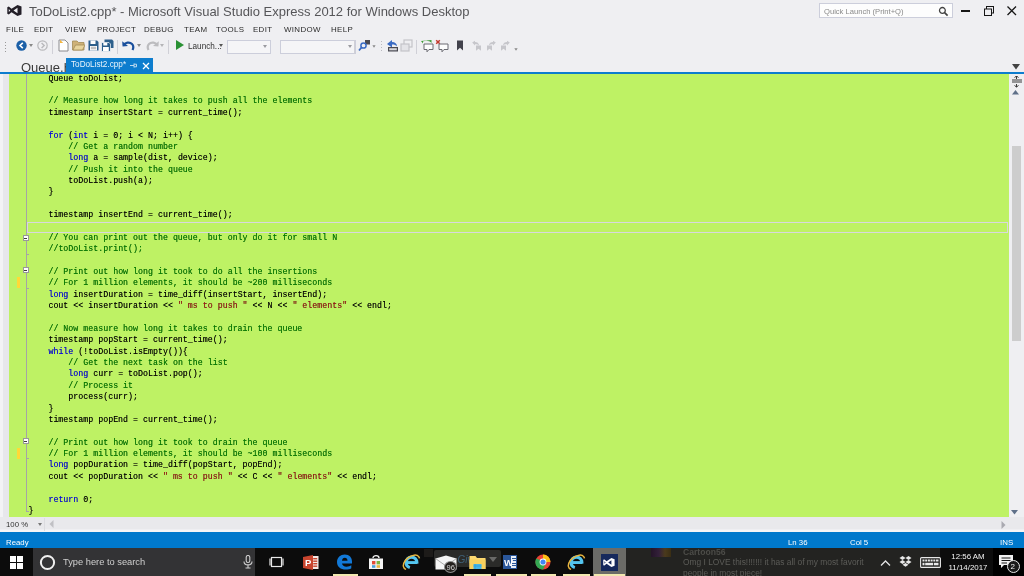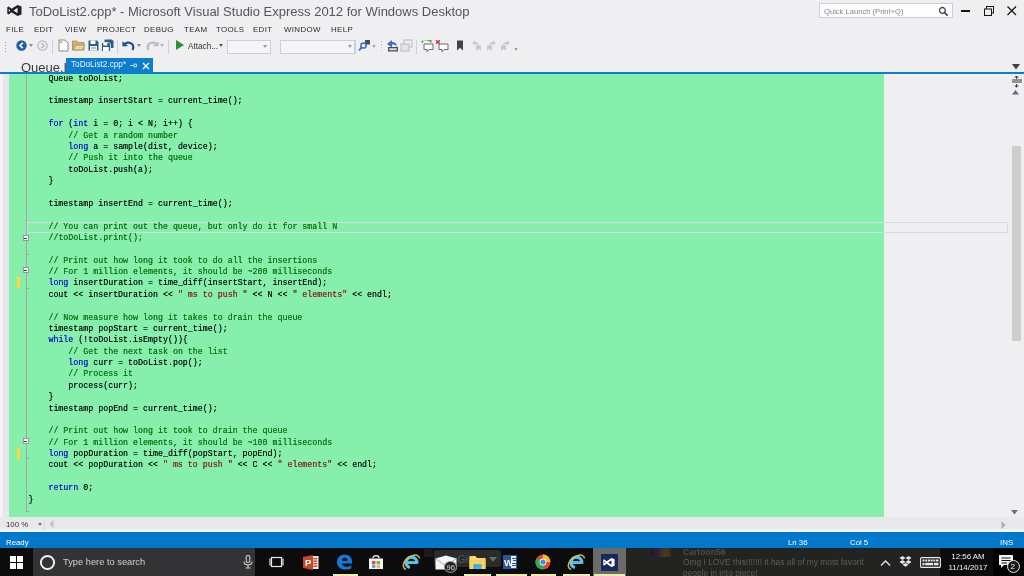--- a/index.html
+++ b/index.html
@@ -12,21 +12,21 @@
 
 .menu{top:25px;font-size:7.9px;color:#2a2a2a;letter-spacing:0.35px;}
 
 .tsep{top:40px;width:1px;height:14px;background:#d0d0d7;}
 .combo{top:40px;height:14px;background:#f5f5f7;border:1px solid #cccedb;box-sizing:border-box;}
 .carr{width:0;height:0;border-left:2.8px solid transparent;border-right:2.8px solid transparent;border-top:3.2px solid #717171;}
 
 #tabactive{left:66px;top:57.5px;width:87px;height:15px;background:#0d7dce;}
 #bluebar{left:0;top:71.5px;width:1024px;height:2px;background:#0d7dce;}
 
-#editor{left:0;top:73.5px;width:884px;height:444px;background:#86efac;}
+#editor{left:0;top:73.5px;width:1024px;height:444px;background:#bef264;}
 #lmargin{left:0;top:0;width:9px;height:444px;background:linear-gradient(90deg,#f3f3f5 0 3px,#e7e7eb 3px);}
 #outline-v{left:25.5px;top:0;width:1px;background:#a5a5a5;}
 .obox{left:22.5px;width:6px;height:6px;background:#fff;border:1px solid #989898;box-sizing:border-box;}
 .obox:after{content:"";position:absolute;left:0.5px;top:1.5px;width:3px;height:1px;background:#3a3a3a;}
 .hook{left:25.5px;width:3.5px;height:1px;background:#a5a5a5;}
 .ymark{left:16.5px;width:3.5px;height:11.3px;background:#ffd937;}
 #curline{left:27px;top:148.6px;width:981px;height:11px;border:1px solid #d8d8de;box-sizing:border-box;}
 pre#code{position:absolute;left:28.5px;top:-0.8px;margin:0;font-family:"Liberation Mono",monospace;font-size:8.3px;line-height:11.37px;color:#000;text-shadow:0 0 0.4px rgba(0,0,0,0.55);}
 pre#code .k{color:#0000ff;}
 pre#code .c{color:#008000;}
@@ -125,21 +125,21 @@
   <div class="abs carr" style="left:137px;top:44px;border-top-color:#888"></div>
 
   <svg class="abs" style="left:146px;top:39px" width="14" height="13" viewBox="0 0 14 13">
       <path d="M11.5 6.5 C10 3.5 5.5 2.5 3 5 C1.5 6.5 1.5 9 2.5 11" fill="none" stroke="#bcbcbf" stroke-width="2.2"></path>
       <path d="M12.8 2.2 L12.4 7.6 L7 7 Z" fill="#bcbcbf"></path>
     </svg>
   <div class="abs carr" style="left:160px;top:44px;border-top-color:#b5b5b8"></div>
   <div class="abs tsep" style="left:168px"></div>
 
   <div class="abs" style="left:176px;top:40px;width:0;height:0;border-top:5px solid transparent;border-bottom:5px solid transparent;border-left:8px solid #2a9135;"></div>
-  <div class="abs" style="left:188px;top:42px;font-size:8.2px;color:#333;">Attach...</div>
+  <div class="abs" style="left:188px;top:42px;font-size:8.2px;color:#333;">Launch...</div>
   <div class="abs carr" style="left:219px;top:44px;border-top-color:#555"></div>
 
   <div class="abs combo" style="left:227px;width:44px"></div>
   <div class="abs carr" style="left:263px;top:45px;border-top-color:#9a9aa0"></div>
   <div class="abs combo" style="left:280px;width:76px"></div>
   <div class="abs carr" style="left:348px;top:45px;border-top-color:#9a9aa0"></div>
   <div class="abs tsep" style="left:354px"></div>
 
   <svg class="abs" style="left:358px;top:39px" width="13" height="13" viewBox="0 0 13 13">
       <rect x="7" y="1" width="5" height="4.5" fill="#4a4a52"></rect>
@@ -213,20 +213,21 @@
     <div class="abs hook" style="top:180.5px"></div>
     <div class="abs obox" style="top:193.7px"></div>
     <div class="abs hook" style="top:214.5px"></div>
     <div class="abs obox" style="top:364.7px"></div>
     <div class="abs hook" style="top:384.5px"></div>
 
     <div class="abs ymark" style="top:203px"></div>
     <div class="abs ymark" style="top:374px"></div>
     <pre id="code"><span>    Queue toDoList;
 
+    <span class="c">// Measure how long it takes to push all the elements</span>
     timestamp insertStart = current_time();
 
     <span class="k">for</span> (<span class="k">int</span> i = 0; i &lt; N; i++) {
         <span class="c">// Get a random number</span>
         <span class="k">long</span> a = sample(dist, device);
         <span class="c">// Push it into the queue</span>
         toDoList.push(a);
     }
 
     timestamp insertEnd = current_time();
@@ -289,21 +290,21 @@
   <div class="abs" style="left:911px;top:558px;font-size:7.8px;color:#fff;">Ch 5</div>
   <div class="abs" style="left:1000px;top:537.5px;font-size:7.9px;letter-spacing:0.1px;color:#fff;">INS</div>
 
   <div class="abs" id="taskbar"></div>
 
   <div class="abs" style="left:626px;top:548px;width:314px;height:28px;background:#232321;"></div>
   <div class="abs" style="left:651px;top:548px;width:20px;height:8.5px;background:linear-gradient(90deg,#241428 0%,#33203a 40%,#4a3a1c 70%,#3a2e14 100%);"></div>
     <div class="abs" style="left:424px;top:549px;width:9px;height:8px;background:#1d1b19;"></div>
   <div class="abs" style="left:683px;top:546.5px;font-size:8.6px;font-weight:bold;color:#4c4c48;">Cartoon56</div>
   <div class="abs" style="left:683px;top:557px;font-size:8.4px;color:#5c5c58;">Omg I LOVE this!!!!!!! it has all of my most favorit</div>
-  <div class="abs" style="left:683px;top:567.5px;font-size:8.4px;color:#5c5c58;">people in into piece!</div>
+  <div class="abs" style="left:683px;top:567.5px;font-size:8.4px;color:#5c5c58;">people in most piece!</div>
 
   <div class="abs" style="left:434px;top:550px;width:67px;height:17px;background:#2b2b29;border-radius:2px;"></div>
 
   <svg class="abs" style="left:10px;top:556px" width="13" height="13" viewBox="0 0 13 13">
       <rect x="0" y="0" width="6" height="6" fill="#fff"></rect>
       <rect x="7" y="0" width="6" height="6" fill="#fff"></rect>
       <rect x="0" y="7" width="6" height="6" fill="#fff"></rect>
       <rect x="7" y="7" width="6" height="6" fill="#fff"></rect>
     </svg>
 

